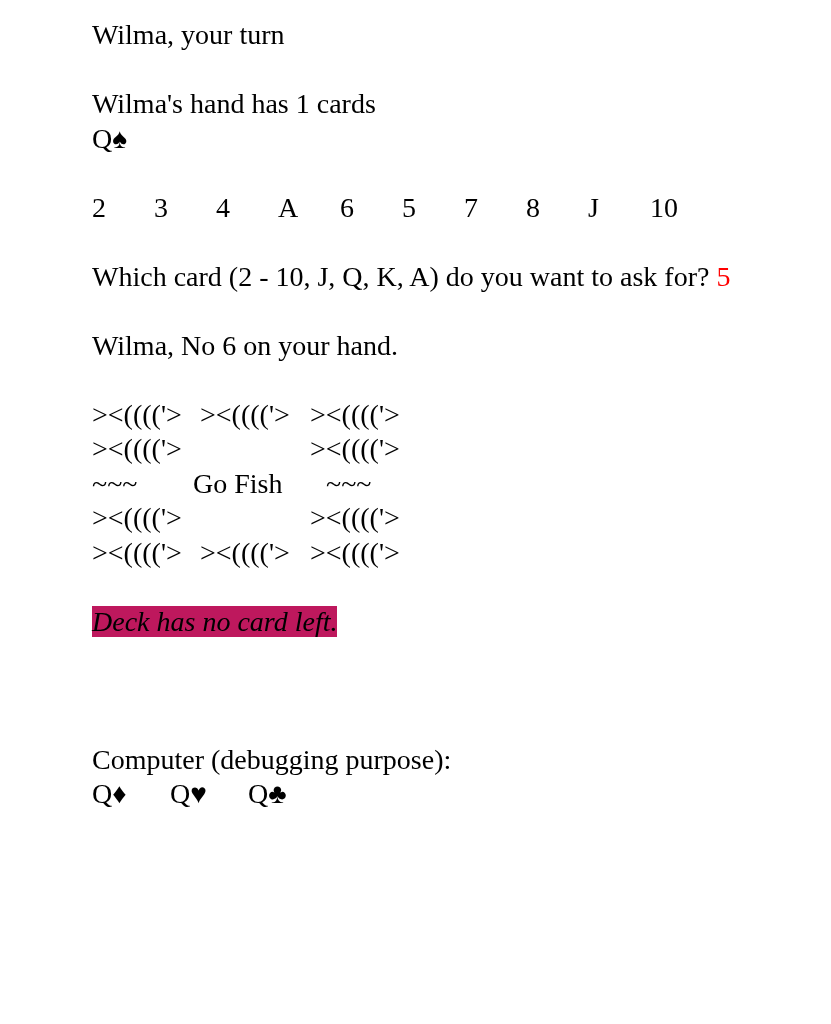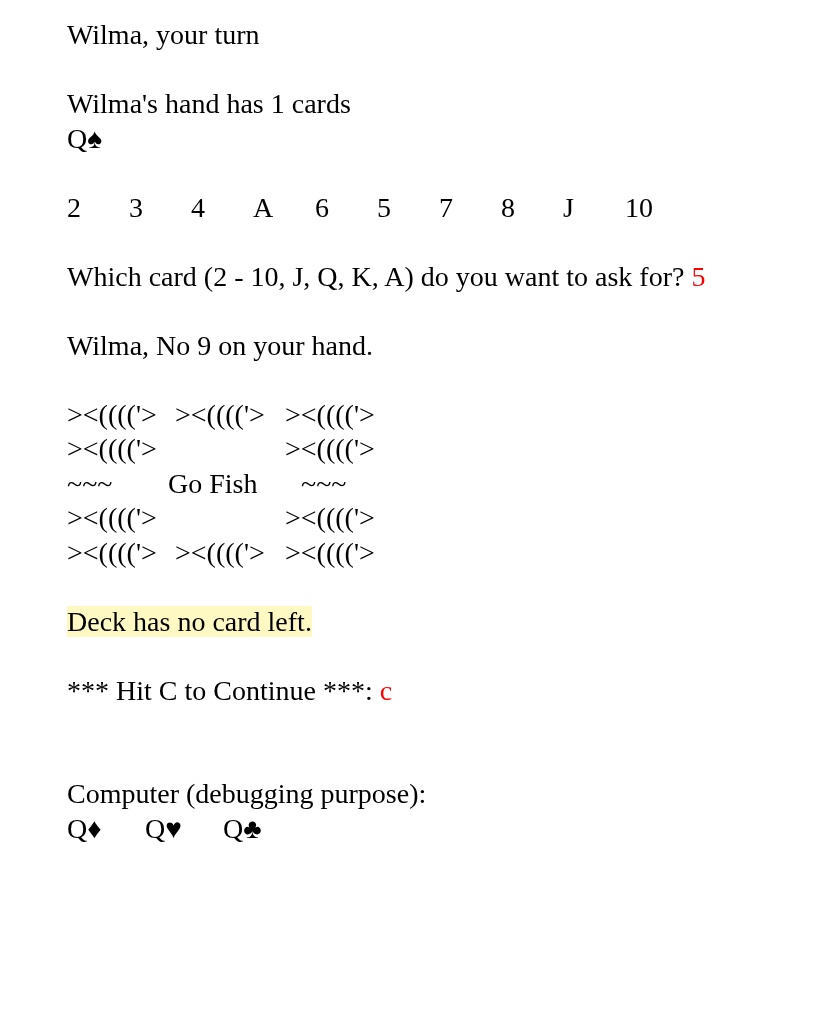--- a/index.html
+++ b/index.html
@@ -2,24 +2,24 @@
 <html><head>
 <meta charset="utf-8">
 <style>
   html, body { margin: 0; padding: 0; background: #ffffff; }
   body { width: 831px; height: 1024px; overflow: hidden; position: relative; }
   .console {
     position: absolute; left: 67px; top: 18px;
     font-family: "Liberation Serif", "DejaVu Serif", serif;
     font-size: 28px; line-height: 34.5px; color: #000;
   }
-  .line { height: 34.5px; white-space: pre; }
+  .line { height: 34.5px; white-space: pre; margin-left: 25px; }
   .blank { height: 34.5px; }
   .input { color: #ff0000; }
-  .hl { background: #fef9c3; }
+  .hl { background: #be185d; font-style: italic; }
   .cells { display: flex; }
   .cells span { display: inline-block; }
   .book { width: 62px; }
   .cq { width: 78px; }
   .fish { display: flex; }
   .fish span { display: inline-block; }
   .f1 { width: 108px; } .f2 { width: 110px; }
 </style>
 </head>
 <body>
@@ -38,21 +38,21 @@
     <span class="book">6</span>
     <span class="book">5</span>
     <span class="book">7</span>
     <span class="book">8</span>
     <span class="book">J</span>
     <span class="book">10</span>
   </div>
   <div class="blank"></div>
   <div class="line"><span>Which card (2 - 10, J, Q, K, A) do you want to ask for? </span><span class="input">5</span></div>
   <div class="blank"></div>
-  <div class="line">Wilma, No 9 on your hand.</div>
+  <div class="line">Wilma, No 6 on your hand.</div>
   <div class="blank"></div>
   <div class="line fish">
     <span class="f1">&gt;&lt;(((('&gt;</span>
     <span class="f2">&gt;&lt;(((('&gt;</span>
     <span>&gt;&lt;(((('&gt;</span>
   </div>
   <div class="line fish">
     <span class="f1">&gt;&lt;(((('&gt;</span>
     <span class="f2"></span>
     <span>&gt;&lt;(((('&gt;</span>
@@ -68,21 +68,20 @@
     <span>&gt;&lt;(((('&gt;</span>
   </div>
   <div class="line fish">
     <span class="f1">&gt;&lt;(((('&gt;</span>
     <span class="f2">&gt;&lt;(((('&gt;</span>
     <span>&gt;&lt;(((('&gt;</span>
   </div>
   <div class="blank"></div>
   <div class="line"><span class="hl">Deck has no card left.</span></div>
   <div class="blank"></div>
-  <div class="line"><span>*** Hit C to Continue ***: </span><span class="input">c</span></div>
   <div class="blank"></div>
   <div class="blank"></div>
   <div class="line">Computer (debugging purpose):</div>
   <div class="line cells">
     <span class="cq">Q♦</span>
     <span class="cq">Q♥</span>
     <span class="cq">Q♣</span>
   </div>
 </div>
 

